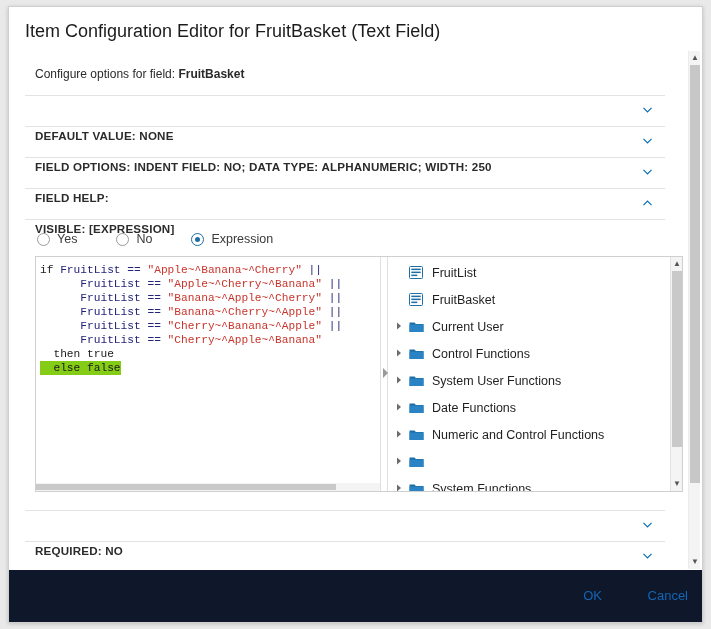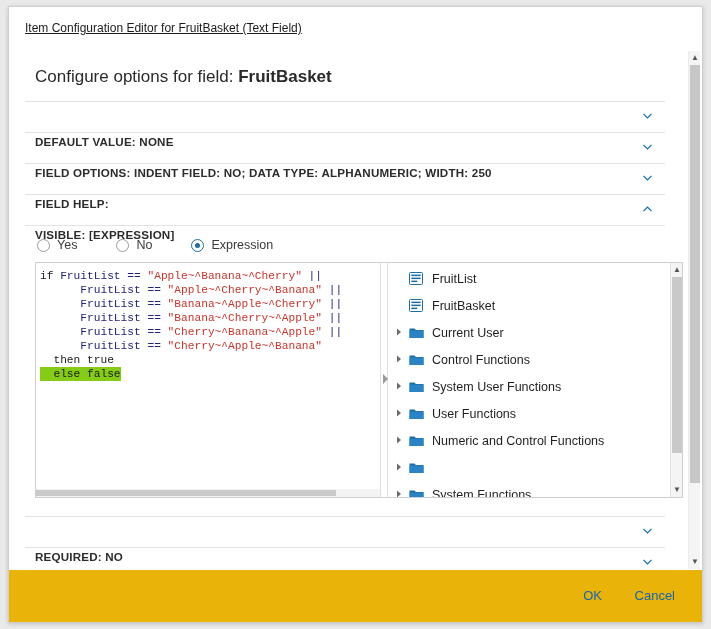--- a/index.html
+++ b/index.html
@@ -12,40 +12,39 @@
   #dialog {
     position: absolute;
     left: 8px; top: 6px;
     width: 695px; height: 617px;
     background: #ffffff;
     border: 1px solid #cfcfcf;
     box-shadow: 0 1px 4px rgba(0,0,0,0.18);
     overflow: hidden;
   }
   .dlg-title {
-    font-size: 12px;
+    font-size: 18px;
     color: #1b1b1b;
     padding: 14px 16px 12px 16px;
     font-weight: normal;
-    text-decoration: underline;
   }
   .body-area {
     position: absolute;
     left: 0; top: 44px;
     width: 695px; height: 520px;
     overflow: hidden;
   }
   .body-inner {
     position: absolute;
     left: 0; top: 0;
     width: 672px;
     padding: 0 16px;
   }
   .configure-line {
-    font-size: 17px;
+    font-size: 12px;
     color: #2a2a2a;
     padding: 16px 0 14px 10px;
   }
   .configure-line b { font-weight: bold; }
 
   .section {
     border-top: 1px solid #e3e3e3;
     position: relative;
   }
   .section-header {
@@ -235,33 +234,33 @@
   .dlg-scroll .thumb {
     position: absolute;
     left: 1px; top: 14px;
     width: 10px; height: 418px;
     background: #c7c7c7;
   }
   .footer {
     position: absolute;
     left: 0; bottom: 0;
     width: 695px; height: 53px;
-    background: #eab308;
+    background: #0f172a;
     border-top: 1px solid #ffffff;
   }
   .btn-link {
     position: absolute;
     top: 18px;
     font-size: 13px;
     color: #1266b5;
     cursor: pointer;
     font-weight: normal;
   }
   #ok-button { right: 102px; }
-  #cancel-button { right: 29px; }
+  #cancel-button { right: 16px; }
 </style>
 </head>
 <body>
 
 <div id="dialog">
 
   <div class="dlg-title">Item Configuration Editor for FruitBasket (Text Field)</div>
 
   <div class="body-area">
     <div class="body-inner">
@@ -406,21 +405,21 @@
                 <div class="tree-row">
                   <span class="tw"><svg width="6" height="8" viewBox="0 0 6 8">
                       <path d="M1 0.6 L5 4 L1 7.4 Z" fill="#6b6b6b"></path>
                     </svg></span>
                   <span class="ic">
                     <svg width="15" height="12" viewBox="0 0 15 12">
                       <path d="M0.5 1.5h5l1.4 1.6H14.5V11H0.5z" fill="#1c6ea4"></path>
                       <path d="M0.5 3.6h14v7.4H0.5z" fill="#2a83c4"></path>
                     </svg>
                   </span>
-                  <span class="txt">User Functions</span>
+                  <span class="txt">Date Functions</span>
                 </div>
                 <div class="tree-row">
                   <span class="tw"><svg width="6" height="8" viewBox="0 0 6 8">
                       <path d="M1 0.6 L5 4 L1 7.4 Z" fill="#6b6b6b"></path>
                     </svg></span>
                   <span class="ic">
                     <svg width="15" height="12" viewBox="0 0 15 12">
                       <path d="M0.5 1.5h5l1.4 1.6H14.5V11H0.5z" fill="#1c6ea4"></path>
                       <path d="M0.5 3.6h14v7.4H0.5z" fill="#2a83c4"></path>
                     </svg>

